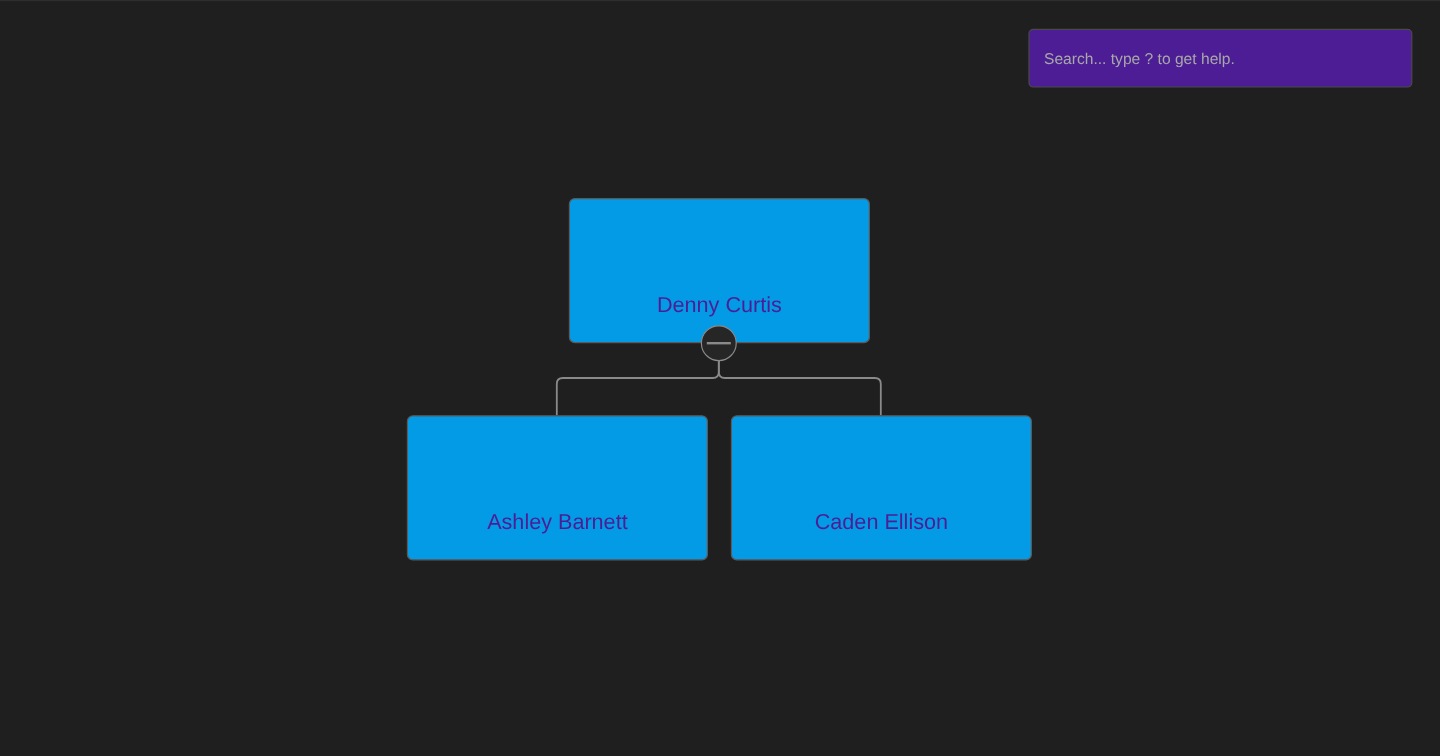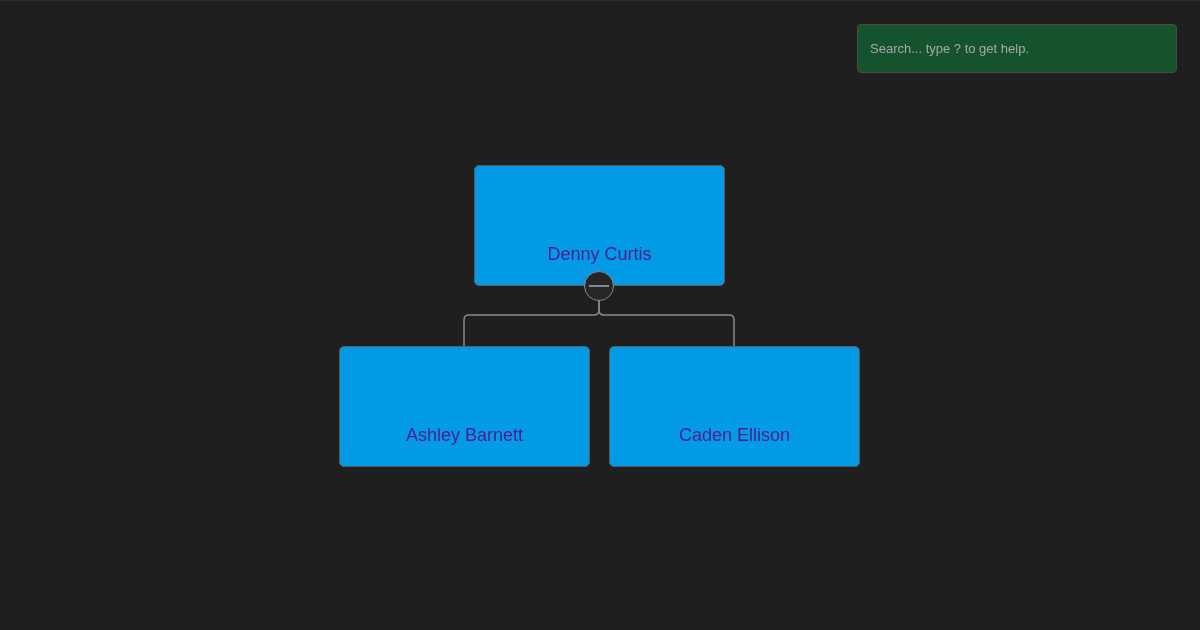--- a/index.html
+++ b/index.html
@@ -18,21 +18,21 @@
       background: #1f1f1f;
       border-top: 1px solid #2e2e2e;
       box-sizing: border-box;
     }
     .search-box {
       position: absolute;
       left: 857px;
       top: 23px;
       width: 320px;
       height: 49px;
-      background: #14532d;
+      background: #4c1d95;
       border: 1px solid #4a4a4a;
       border-radius: 4px;
       box-sizing: border-box;
       padding: 0 0 0 10px;
       display: flex;
       align-items: center;
     }
     .search-box input {
       width: 100%;
       background: transparent;

